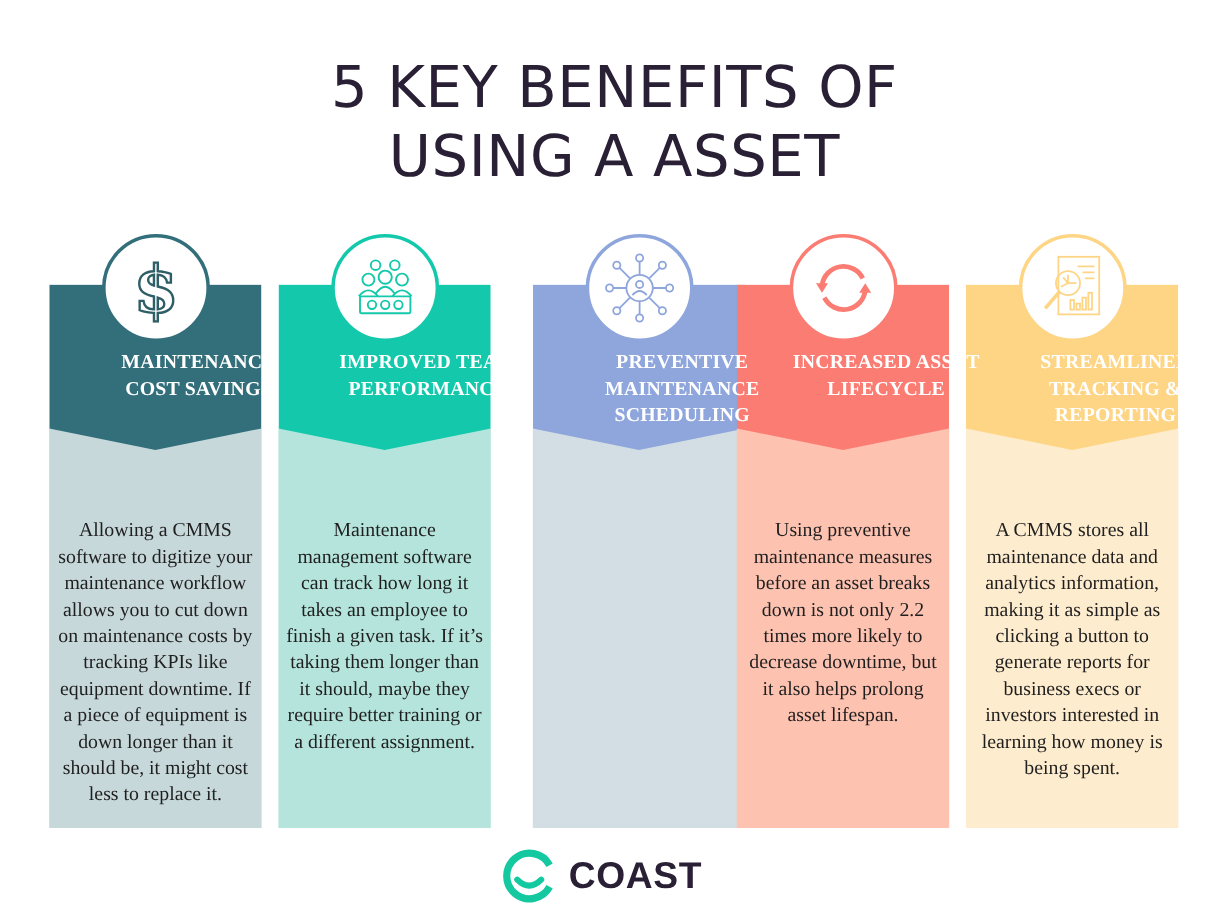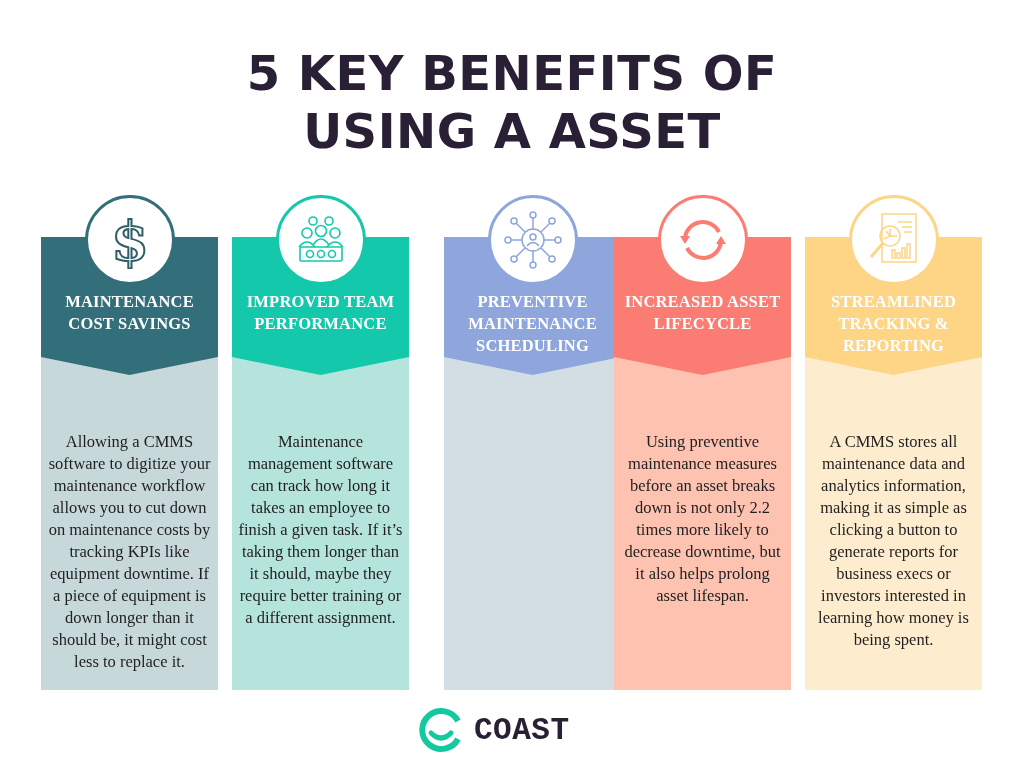--- a/index.html
+++ b/index.html
@@ -1,25 +1,25 @@
 <!DOCTYPE html>
 <html><head>
 <meta charset="utf-8">
 <style>
   html, body { margin:0; padding:0; }
   body { width:1024px; height:768px; background:#ffffff; position:relative; overflow:hidden; font-family:"Liberation Serif", serif; }
-  .title { position:absolute; left:0; top:44px; width:1024px; text-align:center; font-family:"DejaVu Sans", sans-serif; font-weight:bold; font-size:48px; line-height:58px; color:#2a2035; letter-spacing:0.5px; }
+  .title { position:absolute; left:0; top:44px; width:1024px; text-align:center; font-family:"DejaVu Sans", sans-serif; font-weight:normal; font-size:48px; line-height:58px; color:#2a2035; letter-spacing:0.5px; }
   .col { position:absolute; top:237px; width:177px; height:453px; }
   .col .body { position:absolute; left:0; top:120px; width:177px; height:333px; }
   .col .head { position:absolute; left:0; top:0; width:177px; height:138px; clip-path:polygon(0 0,100% 0,100% 87%,50% 100%,0 87%); }
   .col .circle { position:absolute; left:44px; top:-42px; width:84px; height:84px; border-radius:50%; background:#fff; border:3px solid; display:flex; align-items:center; justify-content:center; z-index:2; }
-  .col .htitle { position:absolute; left:0; top:54px; width:177px; text-align:center; color:#fff; font-weight:bold; font-size:16.5px; line-height:22px; letter-spacing:0.2px; z-index:3; }
+  .col .htitle { position:absolute; left:0; top:54px; width:177px; text-align:center; color:#fff; font-weight:bold; font-size:16.5px; line-height:22px; letter-spacing:0.2px; z-index:3;padding-left:36px; }
   .col .text { position:absolute; left:4px; top:146px; width:169px; text-align:center; color:#1f1f1f; font-size:16.5px; line-height:22px; z-index:3;margin-top:48px; }
   .logo { position:absolute; left:418px; top:708px; height:44px; display:flex; align-items:center; }
-  .logo-text { font-family:Liberation Mono, monospace; font-weight:bold; font-size:31px; color:#2a2035; margin-left:10px; letter-spacing:0.5px; }
+  .logo-text { font-family:Liberation Sans, sans-serif; font-weight:bold; font-size:31px; color:#2a2035; margin-left:10px; letter-spacing:0.5px; }
 </style>
 </head>
 <body>
 
 <div class="title">
   <div>5 KEY BENEFITS OF</div>
   <div>USING A ASSET</div>
 </div>
 
 <div class="col" style="left:41px;">

